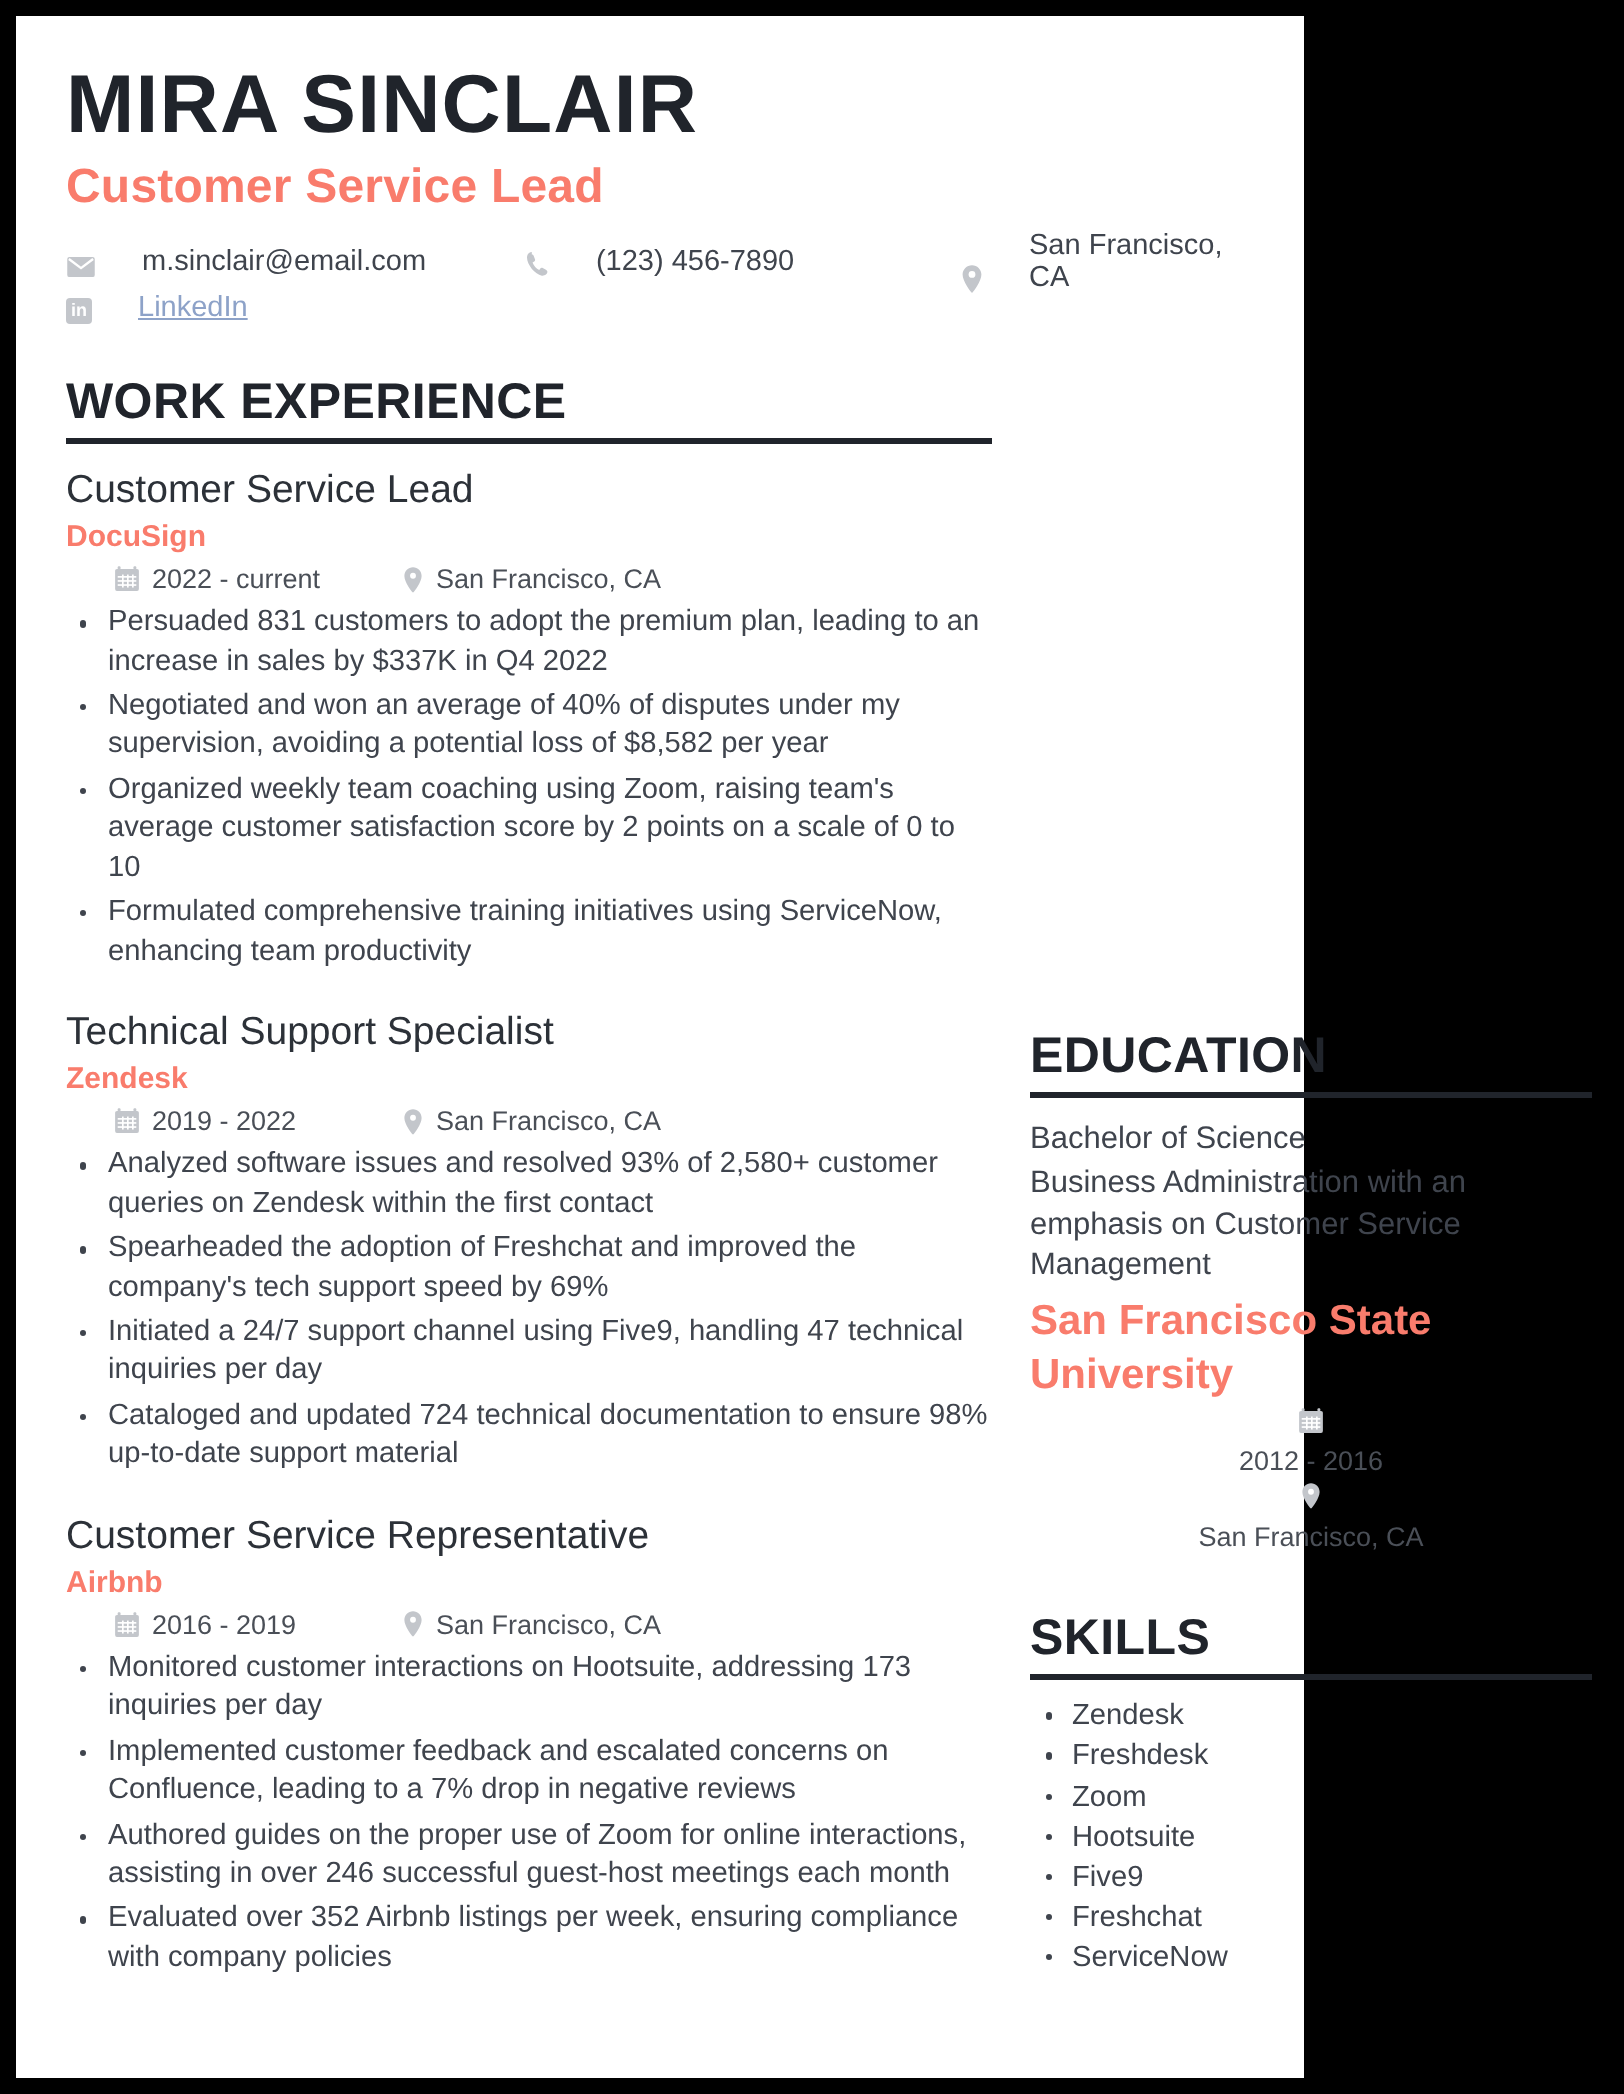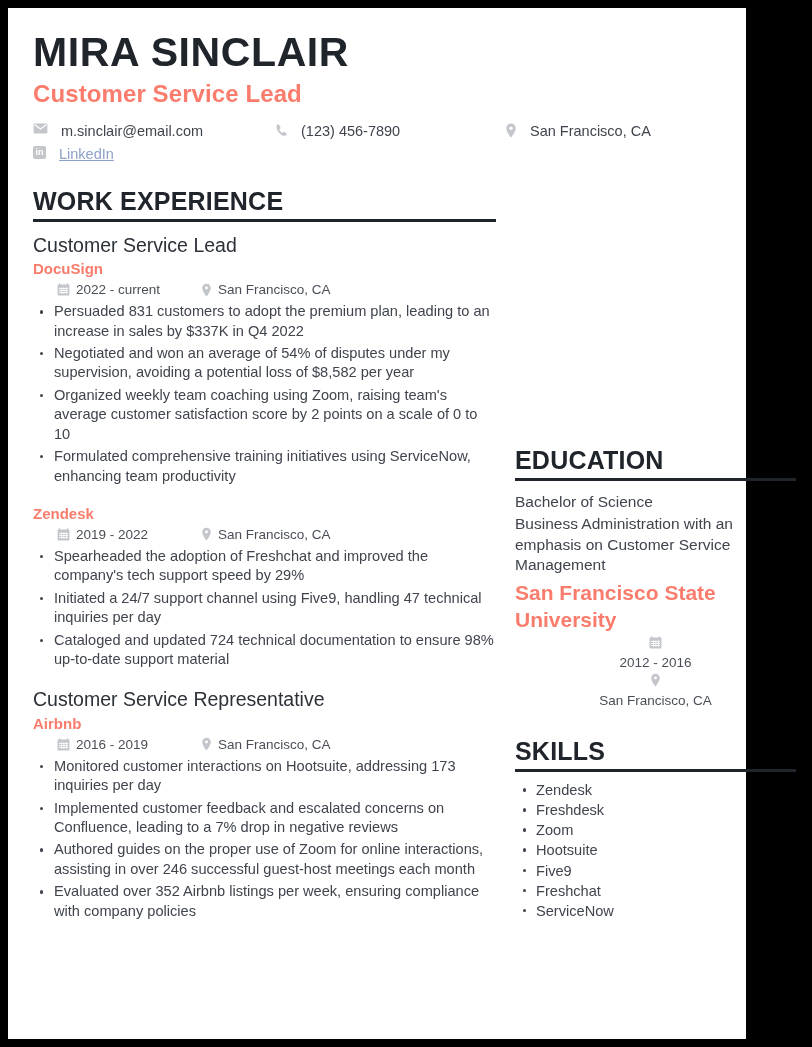--- a/index.html
+++ b/index.html
@@ -11,21 +11,21 @@
   body {
     width: 812px;
     height: 1047px;
     font-family: "Liberation Sans", sans-serif;
     overflow: hidden;
   }
   .page {
     position: absolute;
     left: 8px;
     top: 8px;
-    width: 738px;
+    width: 644px;
     height: 1031px;
     background: #ffffff;
   }
 
   
   .header {
     padding: 22px 25px 0 25px;
   }
   .full-name {
     font-size: 41px;
@@ -47,22 +47,22 @@
   .contact-rows {
     margin-top: 12px;
   }
   .contact-row {
     display: flex;
     align-items: center;
     height: 23px;
   }
   .contact-item {
     display: flex;
-    align-items: flex-start;
-    gap: 13px;
+    align-items: flex-end;
+    gap: 23px;
     font-size: 14.5px;
     color: #3f444d;
   }
   .contact-item.c-email { width: 242px; }
   .contact-item.c-phone { width: 230px; }
   .ico {
     display: inline-flex;
     align-items: center;
     justify-content: center;
     flex: none;
@@ -302,26 +302,27 @@
                     <svg width="11" height="14" viewBox="0 0 12 15" aria-hidden="true">
                       <path d="M6 0.6C3.4 0.6 1.3 2.7 1.3 5.3c0 3.4 4.1 8.6 4.3 8.8.2.3.6.3.8 0 .2-.2 4.3-5.4 4.3-8.8C10.7 2.7 8.6.6 6 .6z" fill="#c3c6cb"></path>
                       <circle cx="6" cy="5.2" r="1.6" fill="#ffffff"></circle>
                     </svg>
                   </span>
                   <span>San Francisco, CA</span>
                 </span>
               </div>
               <ul class="bullets">
                 <li>Persuaded 831 customers to adopt the premium plan, leading to an increase in sales by $337K in Q4 2022</li>
-                <li>Negotiated and won an average of 54% of disputes under my supervision, avoiding a potential loss of $8,582 per year</li>
+                <li>Negotiated and won an average of 40% of disputes under my supervision, avoiding a potential loss of $8,582 per year</li>
                 <li>Organized weekly team coaching using Zoom, raising team's average customer satisfaction score by 2 points on a scale of 0 to 10</li>
                 <li>Formulated comprehensive training initiatives using ServiceNow, enhancing team productivity</li>
               </ul>
             </div>
             <div class="job">
+              <div class="job-role">Technical Support Specialist</div>
               <div class="job-company">Zendesk</div>
               <div class="job-meta">
                 <span class="meta-item meta-date">
                   <span class="ico">
                     <svg width="13" height="13" viewBox="0 0 14 14" aria-hidden="true">
                       <rect x="0.6" y="1.6" width="12.8" height="11.8" rx="1" fill="#c3c6cb"></rect>
                       <rect x="2" y="0.2" width="1.5" height="2.8" rx="0.5" fill="#c3c6cb"></rect>
                       <rect x="10.5" y="0.2" width="1.5" height="2.8" rx="0.5" fill="#c3c6cb"></rect>
                       <rect x="2" y="5.4" width="10" height="0.9" fill="#ffffff"></rect>
                       <rect x="2" y="7.6" width="10" height="0.9" fill="#ffffff"></rect>
@@ -337,21 +338,22 @@
                   <span class="ico">
                     <svg width="11" height="14" viewBox="0 0 12 15" aria-hidden="true">
                       <path d="M6 0.6C3.4 0.6 1.3 2.7 1.3 5.3c0 3.4 4.1 8.6 4.3 8.8.2.3.6.3.8 0 .2-.2 4.3-5.4 4.3-8.8C10.7 2.7 8.6.6 6 .6z" fill="#c3c6cb"></path>
                       <circle cx="6" cy="5.2" r="1.6" fill="#ffffff"></circle>
                     </svg>
                   </span>
                   <span>San Francisco, CA</span>
                 </span>
               </div>
               <ul class="bullets">
-                <li>Spearheaded the adoption of Freshchat and improved the company's tech support speed by 29%</li>
+                <li>Analyzed software issues and resolved 93% of 2,580+ customer queries on Zendesk within the first contact</li>
+                <li>Spearheaded the adoption of Freshchat and improved the company's tech support speed by 69%</li>
                 <li>Initiated a 24/7 support channel using Five9, handling 47 technical inquiries per day</li>
                 <li>Cataloged and updated 724 technical documentation to ensure 98% up-to-date support material</li>
               </ul>
             </div>
             <div class="job">
               <div class="job-role">Customer Service Representative</div>
               <div class="job-company">Airbnb</div>
               <div class="job-meta">
                 <span class="meta-item meta-date">
                   <span class="ico">

